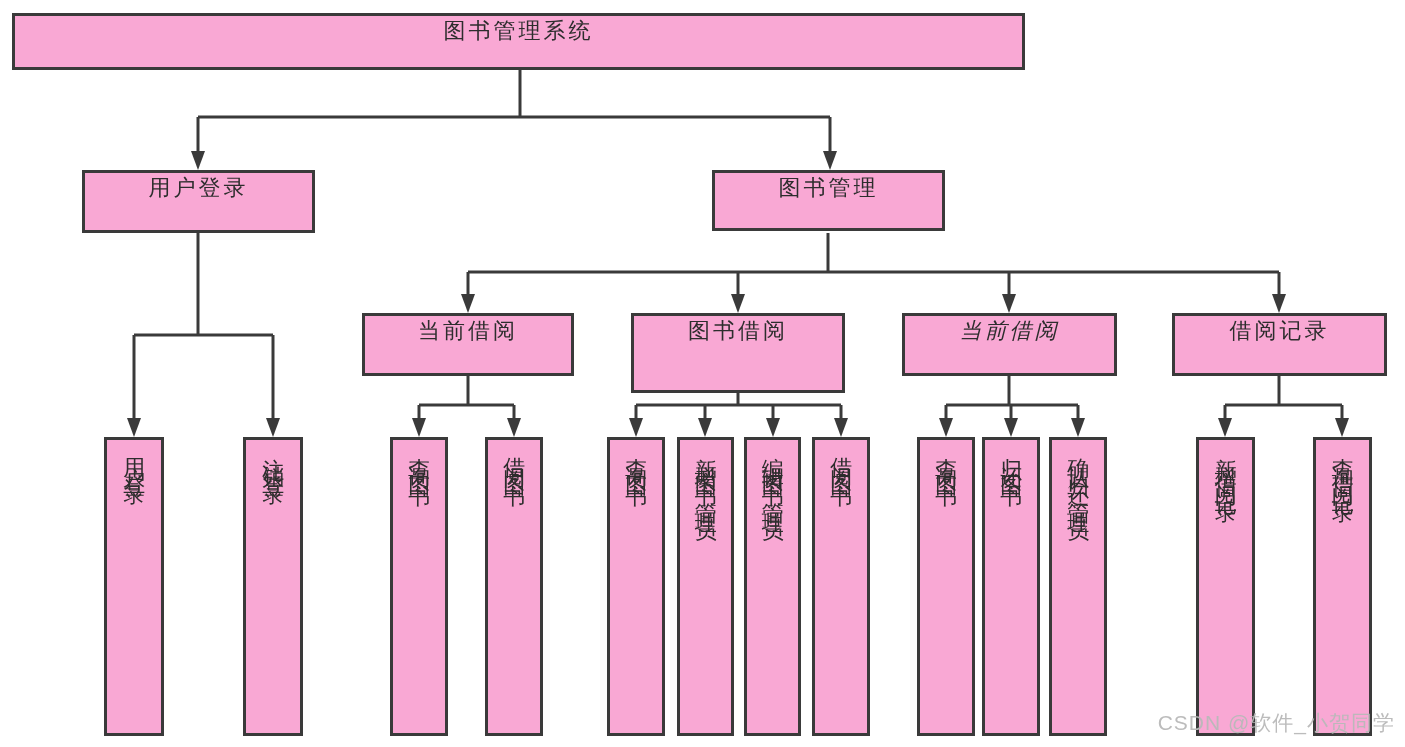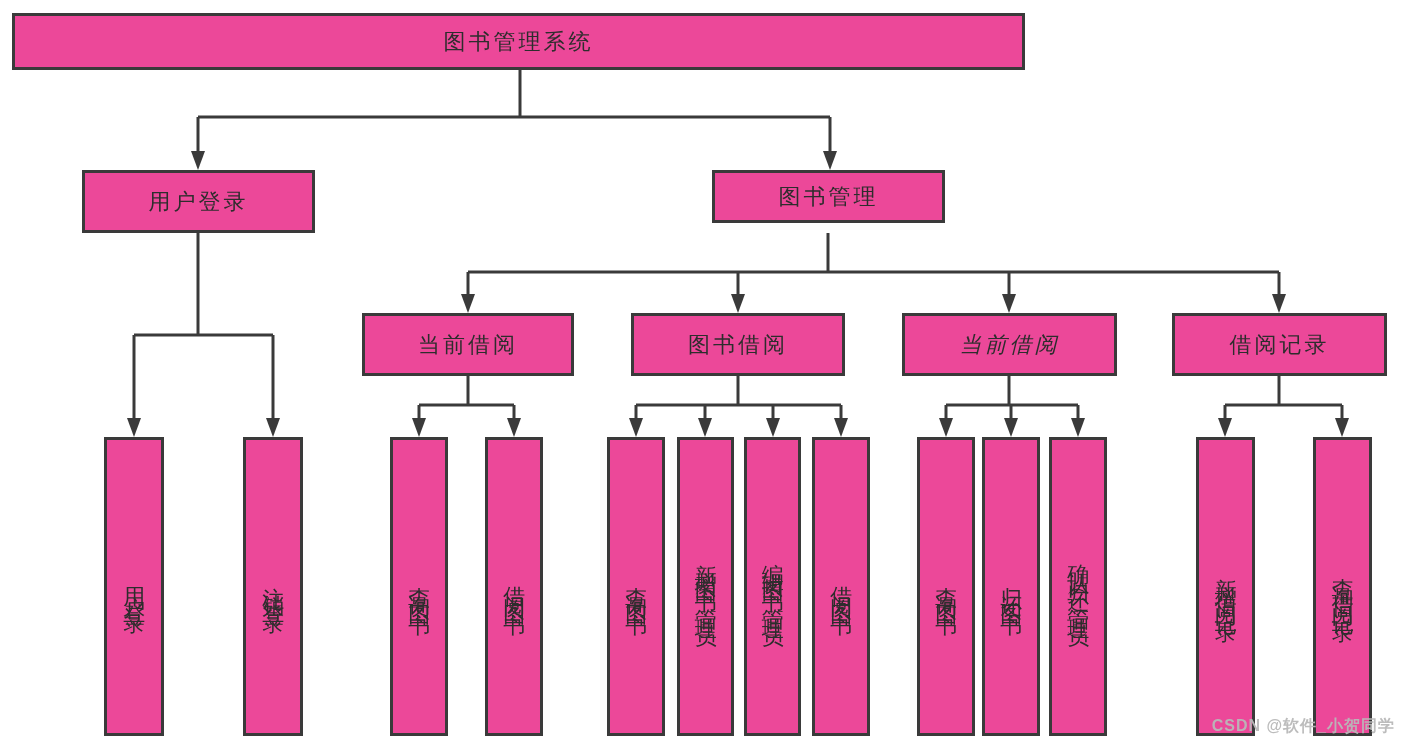--- a/index.html
+++ b/index.html
@@ -5,54 +5,54 @@
   html, body { margin:0; padding:0; background:#ffffff; }
   .canvas {
     position:relative; width:1405px; height:747px; background:#ffffff;
     font-family:"Liberation Sans","DejaVu Sans",sans-serif; overflow:hidden;
   }
   svg.connectors { position:absolute; left:0; top:0; width:1405px; height:747px; }
   svg.connectors line { stroke:#3a3a3a; stroke-width:3; }
   svg.connectors polygon { fill:#3a3a3a; }
   .node {
     position:absolute; box-sizing:border-box; border:3px solid #3a3a3a;
-    background:#ec4899; display:flex; align-items:center; justify-content:center;
+    background:#f9a8d4; display:flex; align-items:flex-start; justify-content:center;
     color:#2d2d2d;
   }
   .h-node span { font-size:22px; letter-spacing:3px; white-space:nowrap; }
   .v-node span {
     writing-mode:vertical-rl; text-orientation:mixed;
     font-size:22px; letter-spacing:9px; line-height:1.2; white-space:nowrap;
   }
   
   .n-root   { left:12px;  top:13px;  width:1013px; height:57px; }
   .n-login  { left:82px;  top:170px; width:233px;  height:63px; }
-  .n-mgmt   { left:712px; top:170px; width:233px;  height:53px; }
+  .n-mgmt   { left:712px; top:170px; width:233px;  height:61px; }
   .n-rec    { left:362px; top:313px; width:212px;  height:63px; }
-  .n-bb     { left:631px; top:313px; width:214px;  height:63px; }
+  .n-bb     { left:631px; top:313px; width:214px;  height:80px; }
   .n-cb     { left:902px; top:313px; width:215px;  height:63px;font-style:italic; }
   .n-br     { left:1172px;top:313px; width:215px;  height:63px; }
   .leaf     { top:437px; height:299px; }
   .lf-login-user   { left:104px;  width:60px; }
   .lf-login-logout { left:243px;  width:60px; }
   .lf-rec-query    { left:390px;  width:58px; }
   .lf-rec-borrow   { left:485px;  width:58px; }
   .lf-bb-query     { left:607px;  width:58px; }
   .lf-bb-add       { left:677px;  width:57px; }
   .lf-bb-edit      { left:744px;  width:57px; }
   .lf-bb-borrow    { left:812px;  width:58px; }
   .lf-cb-query     { left:917px;  width:58px; }
   .lf-cb-return    { left:982px;  width:58px; }
   .lf-cb-confirm   { left:1049px; width:58px; }
   .lf-br-add       { left:1196px; width:59px; }
   .lf-br-query     { left:1313px; width:59px; }
   .watermark {
     position:absolute; right:10px; bottom:10px;
-    font-size:16px; letter-spacing:1px; color:rgba(184,184,184,0.95);
-    white-space:nowrap; z-index:5;font-weight:bold;
+    font-size:21px; letter-spacing:1px; color:rgba(184,184,184,0.95);
+    white-space:nowrap; z-index:5;
   }
 </style>
 </head>
 <body>
 
 <div class="canvas">
 
   <svg class="connectors" viewBox="0 0 1405 747" aria-hidden="true">
 
     <line x1="520" y1="70" x2="520" y2="117"></line>

